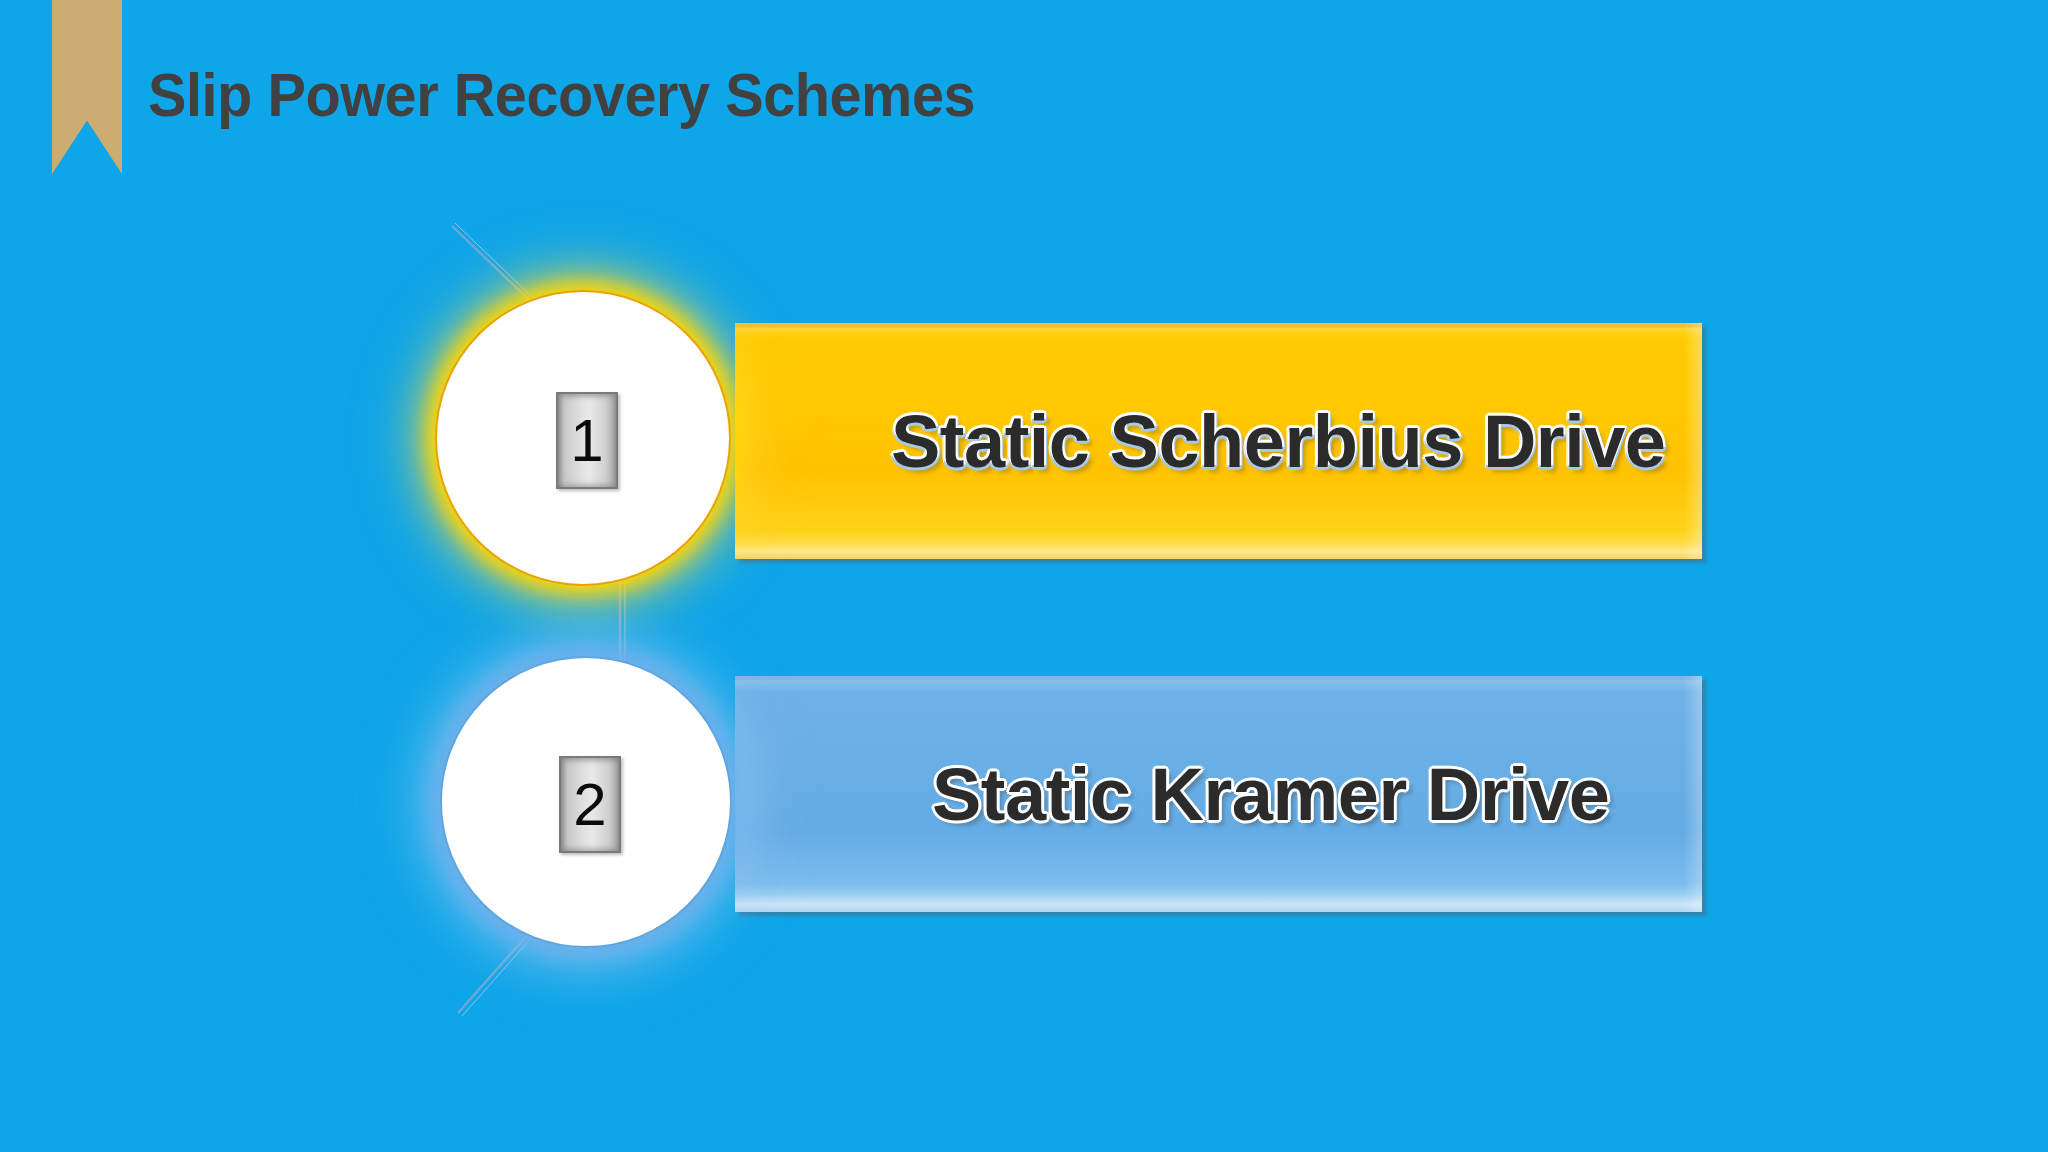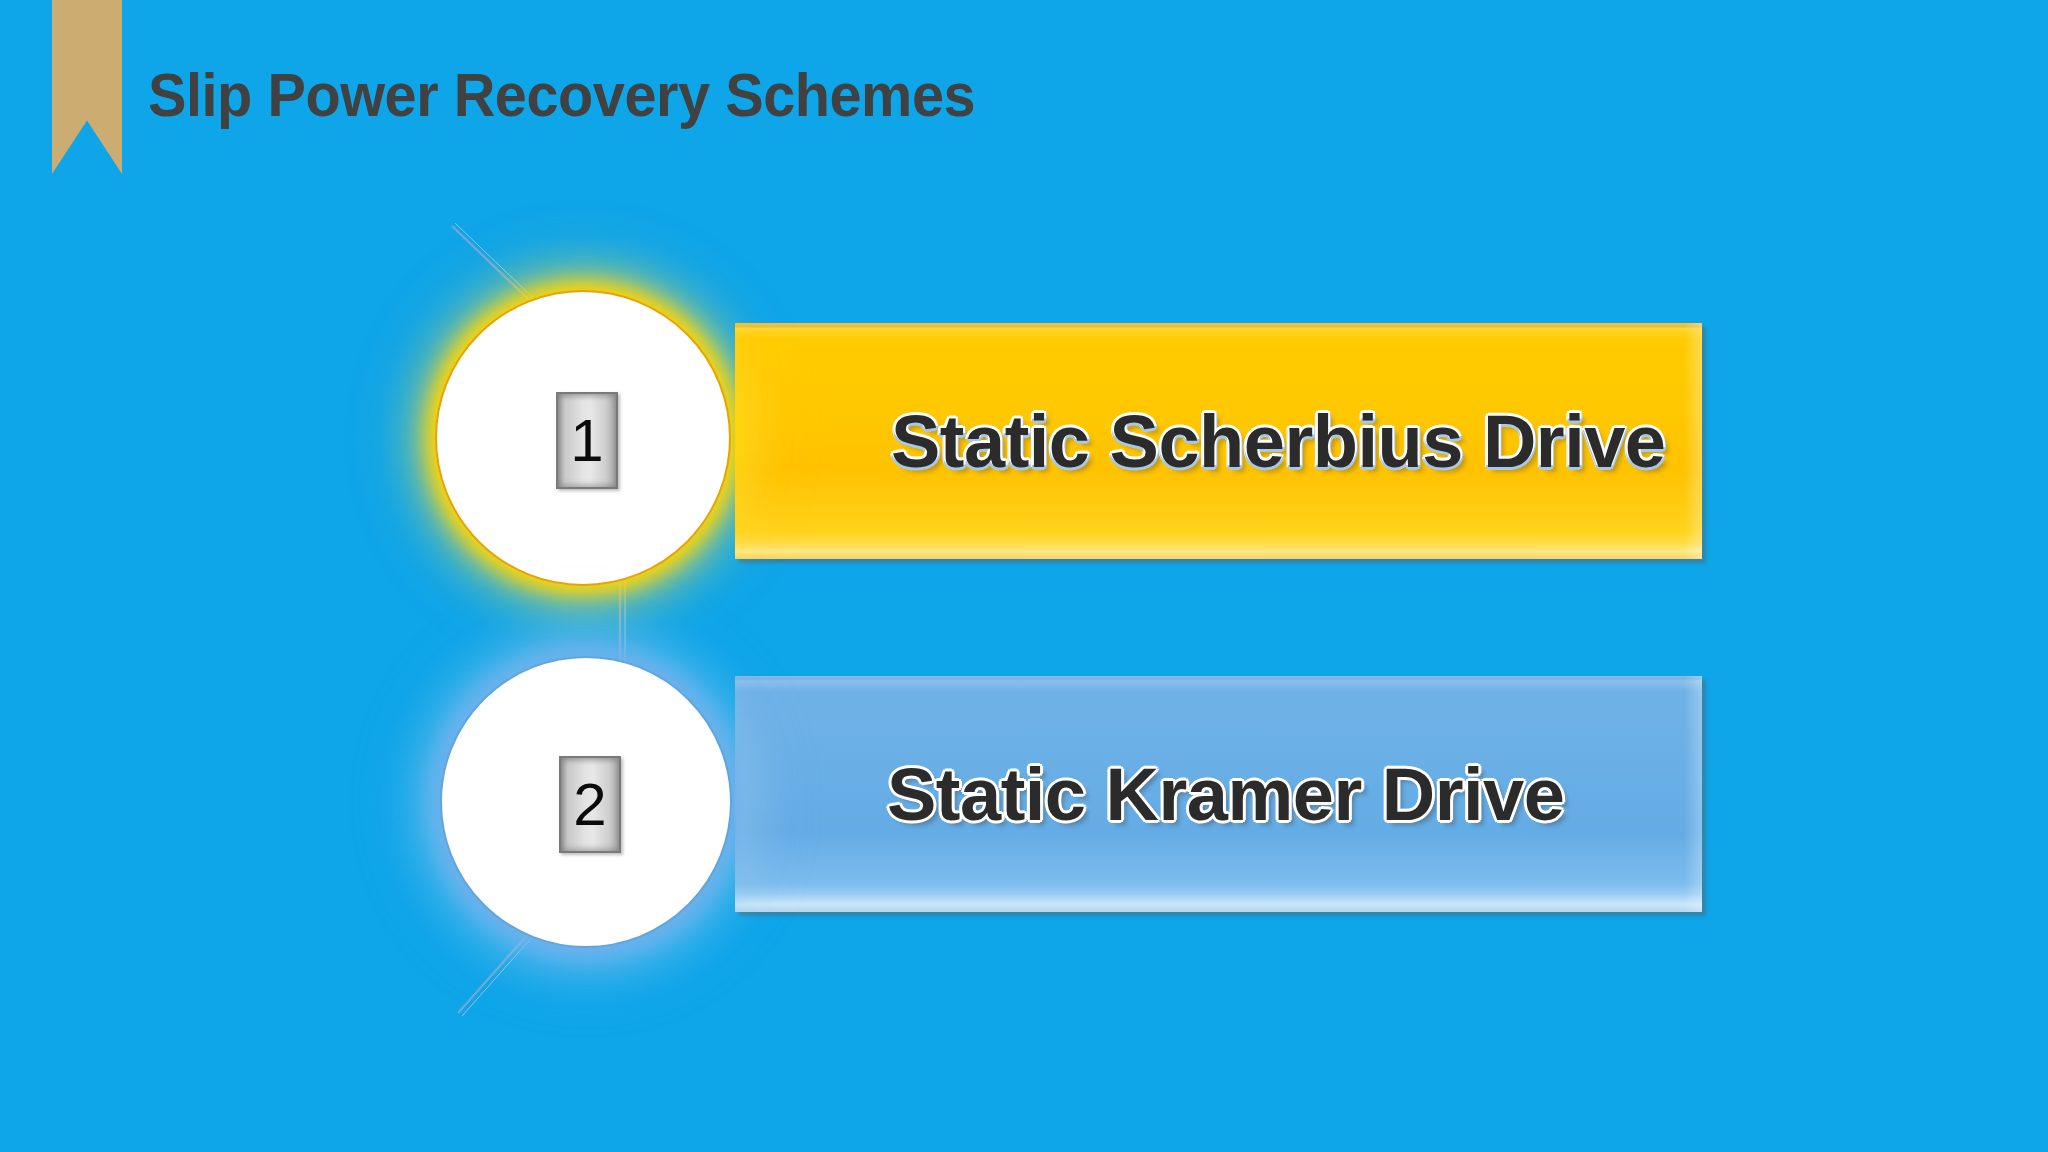--- a/index.html
+++ b/index.html
@@ -134,20 +134,21 @@
       linear-gradient(to left, rgba(255,255,255,0.28), rgba(255,255,255,0) 18px);
   }
   .bar-blue .label {
     padding-left: 152px;
     text-shadow:
       -2px -2px 0 #FFFFFF,  2px -2px 0 #FFFFFF,
       -2px  2px 0 #FFFFFF,  2px  2px 0 #FFFFFF,
       -3px  0   0 #FFFFFF,  3px  0   0 #FFFFFF,
        0   -3px 0 #FFFFFF,  0    3px 0 #FFFFFF,
        5px  5px 4px rgba(60,60,60,0.35);
+    margin-left: 45px;
   }
 
   
   .node {
     position: absolute;
     border-radius: 50%;
     background: #FFFFFF;
     box-sizing: border-box;
   }
   .node-glow {

